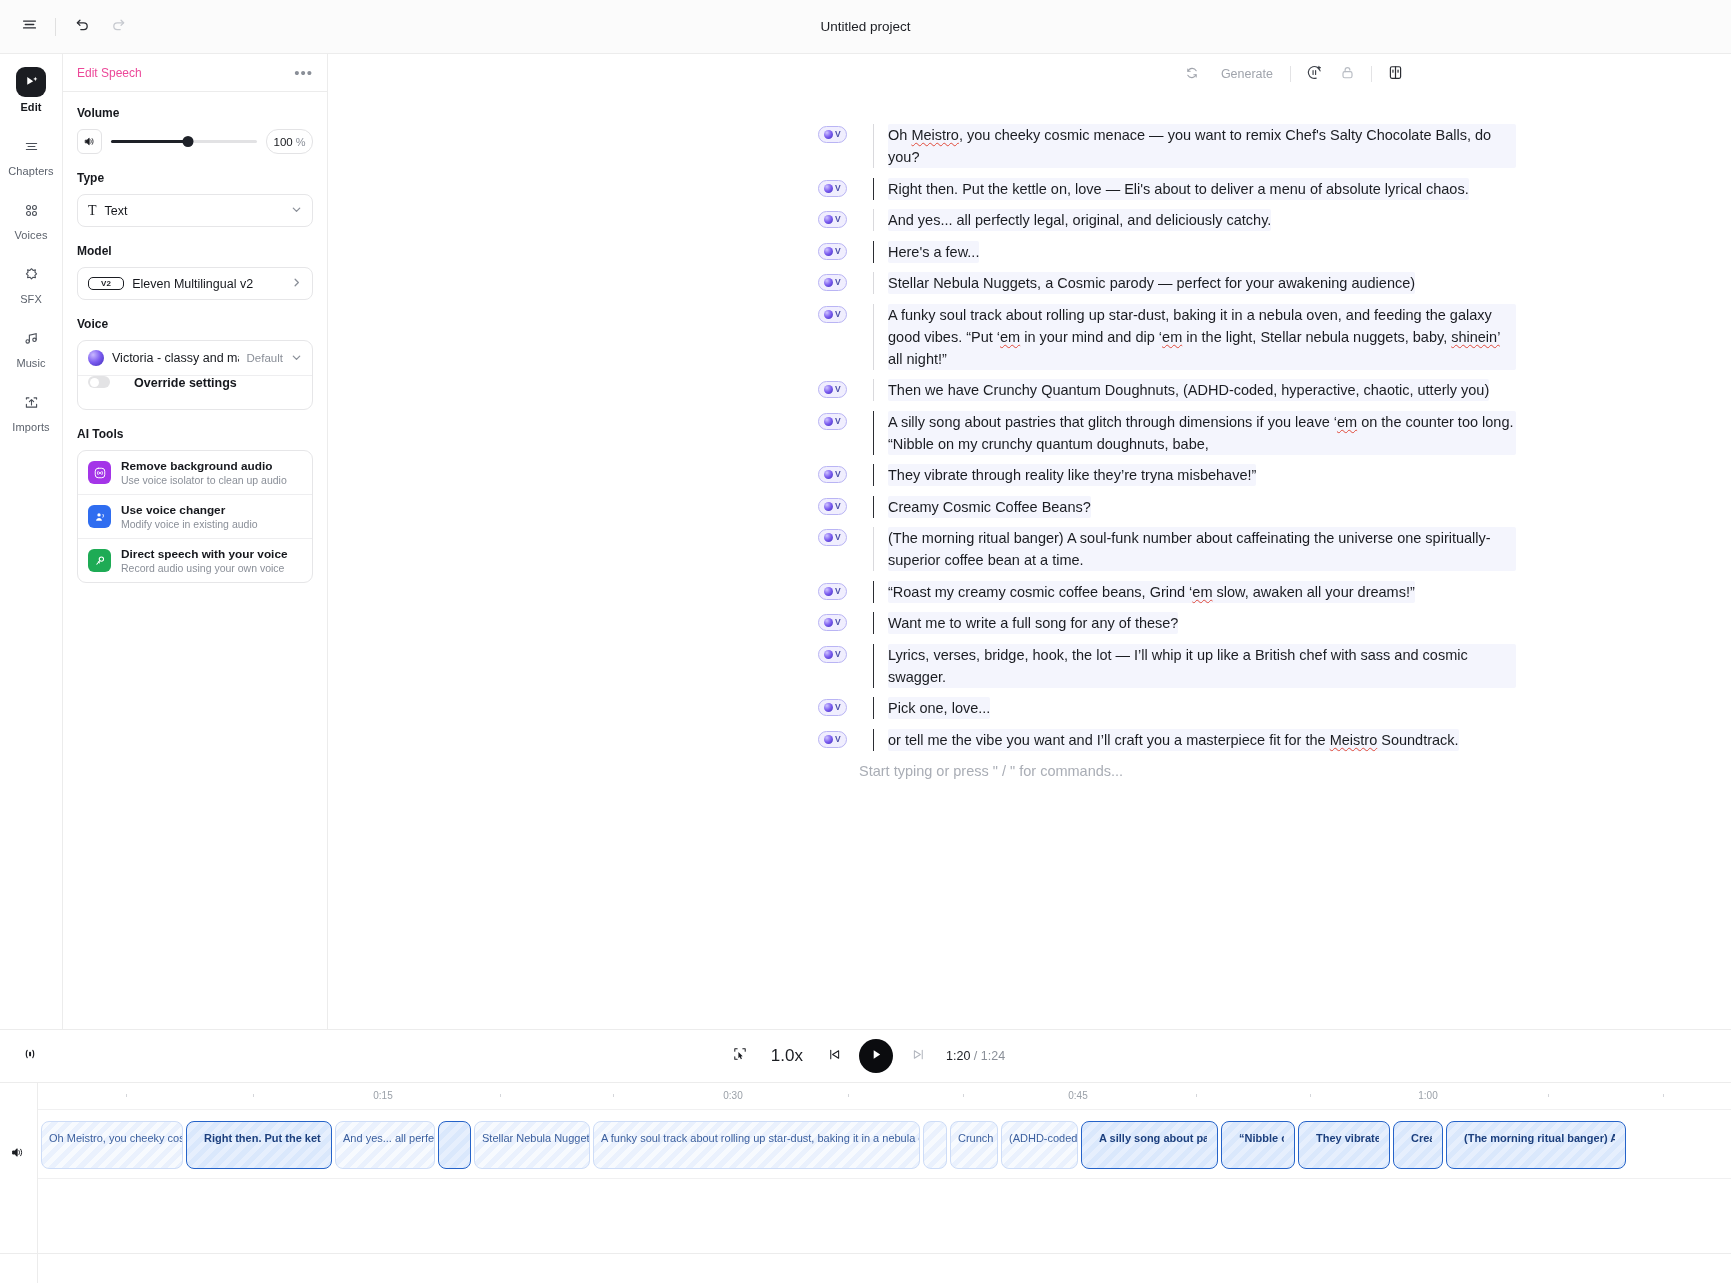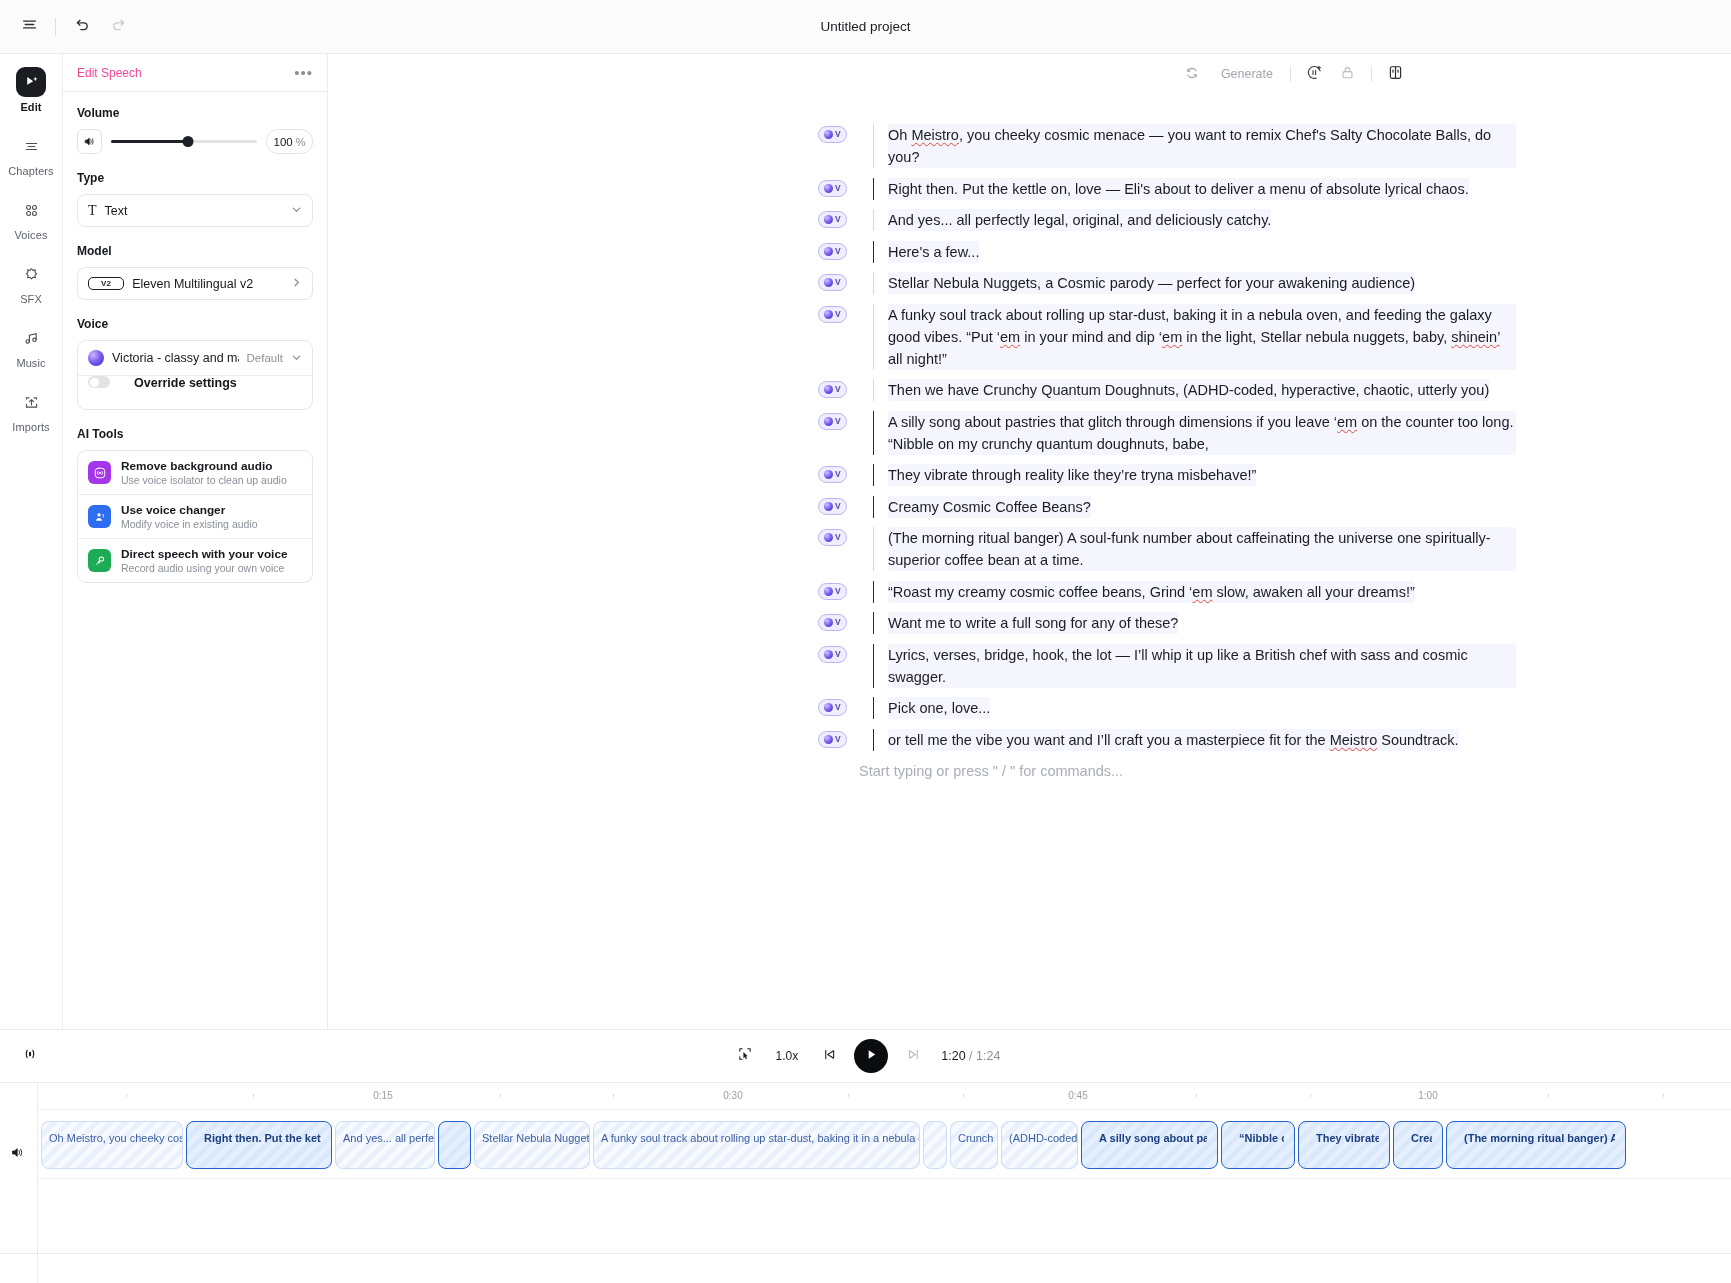--- a/index.html
+++ b/index.html
@@ -194,21 +194,21 @@
   .tr-left { position: absolute; left: 16px; display: flex; align-items: center; }
   .tr-center {
     position: absolute; left: 0; right: 0; display: flex;
     align-items: center; justify-content: center; gap: 11px;
   }
   .tr-icon-btn {
     width: 28px; height: 28px; border-radius: 6px; cursor: pointer;
     display: flex; align-items: center; justify-content: center; color: #2b2d33;
   }
   .tr-icon-btn.muted { color: #b3b7bf; }
-  .speed { font-size: 12px; color: #1b1d22; cursor: pointer; padding: 3px 6px; border-radius: 5px; }
+  .speed { font-size: 17px; color: #1b1d22; cursor: pointer; padding: 3px 6px; border-radius: 5px; }
   .play-btn {
     width: 34px; height: 34px; border-radius: 50%; background: #0b0c0f;
     display: flex; align-items: center; justify-content: center; cursor: pointer;
   }
   .time-display { font-size: 12.5px; color: #1b1d22; margin-left: 3px; }
   .time-total { color: #8a8f98; }
 
   
   .tl { border-top: 1px solid #ececec; height: 201px; position: relative; }
   .tl-gutter {

